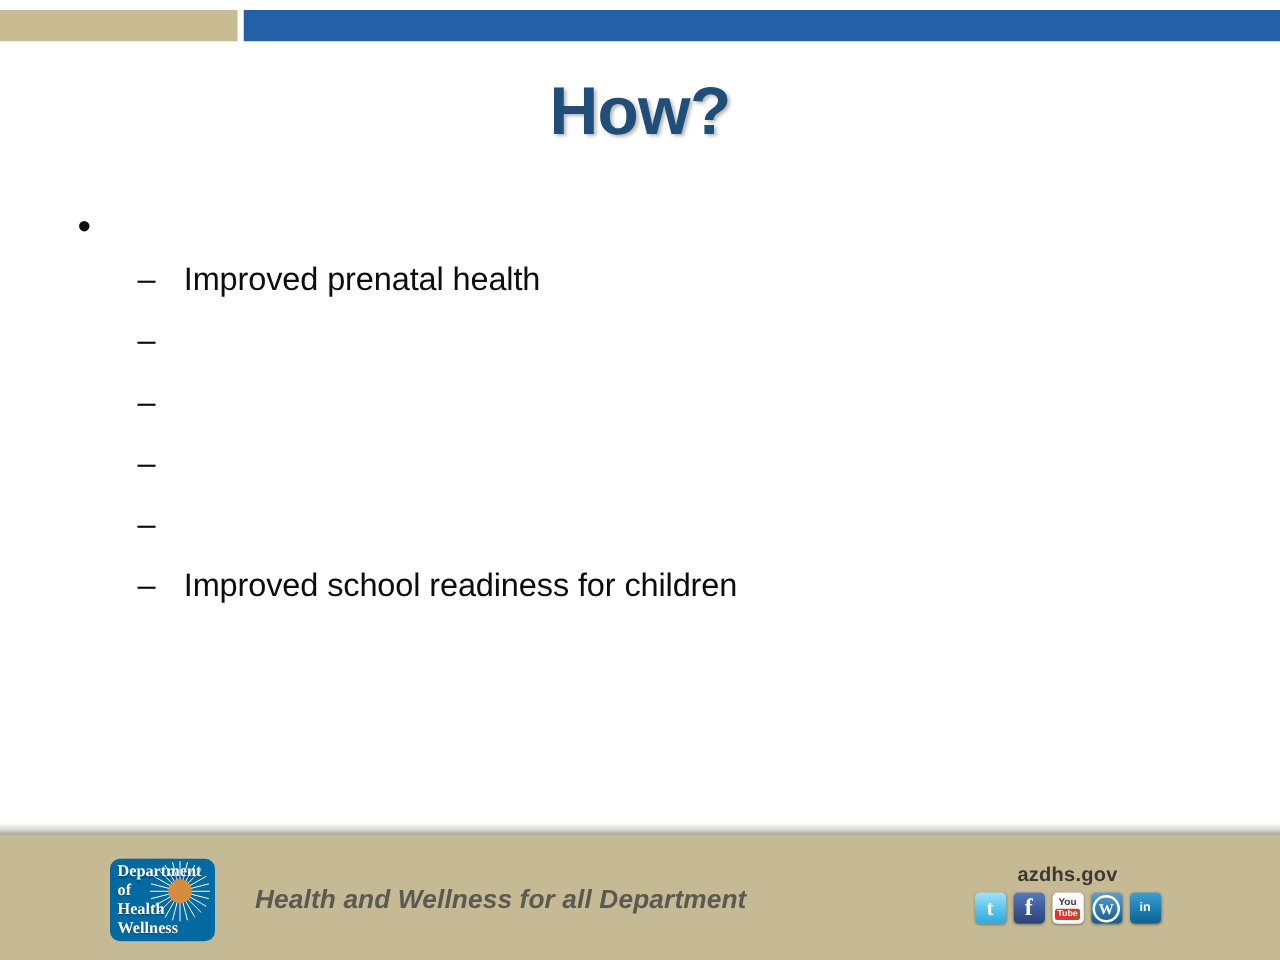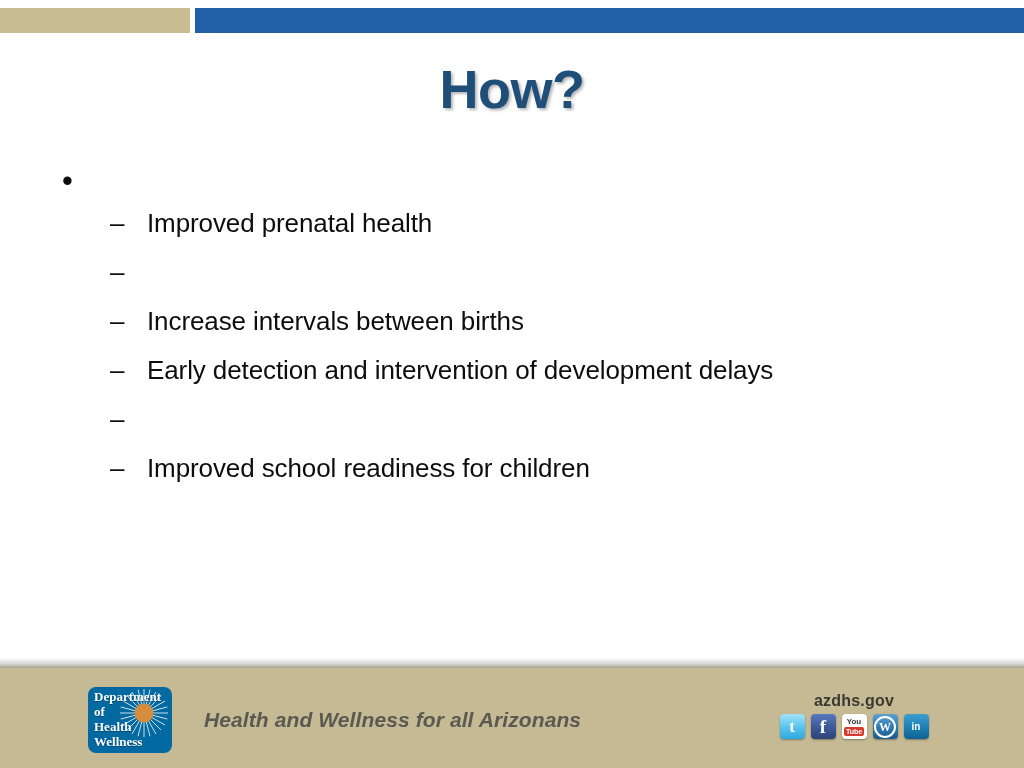--- a/index.html
+++ b/index.html
@@ -262,26 +262,24 @@
       <span class="marker">–</span>
       <span>Improved prenatal health</span>
     </div>
 
     <div class="bullet-l2">
       <span class="marker">–</span>
     </div>
 
     <div class="bullet-l2">
       <span class="marker">–</span>
-      <span>Increase intervals between births</span>
-    </div>
-
-    <div class="bullet-l2">
-      <span class="marker">–</span>
-      <span>Early detection and intervention of development delays</span>
+    </div>
+
+    <div class="bullet-l2">
+      <span class="marker">–</span>
     </div>
 
     <div class="bullet-l2">
       <span class="marker">–</span>
     </div>
 
     <div class="bullet-l2">
       <span class="marker">–</span>
       <span>Improved school readiness for children</span>
     </div>
@@ -323,21 +321,21 @@
       </g>
       <circle cx="50" cy="50" r="19" fill="#d68c3e"></circle>
     </svg>
     <div class="logo-text">
       <div>Arizona</div>
       <div>Department of</div>
       <div>Health Wellness</div>
     </div>
   </div>
 
-  <div class="tagline">Health and Wellness for all Arizonans</div>
+  <div class="tagline">Health and Wellness for all Department</div>
 
   <div class="social-area">
     <div class="azdhs-url">azdhs.gov</div>
     <div class="social-row">
 
       <div class="social-icon si-twitter">
         <span>t</span>
       </div>
 
       <div class="social-icon si-facebook">

